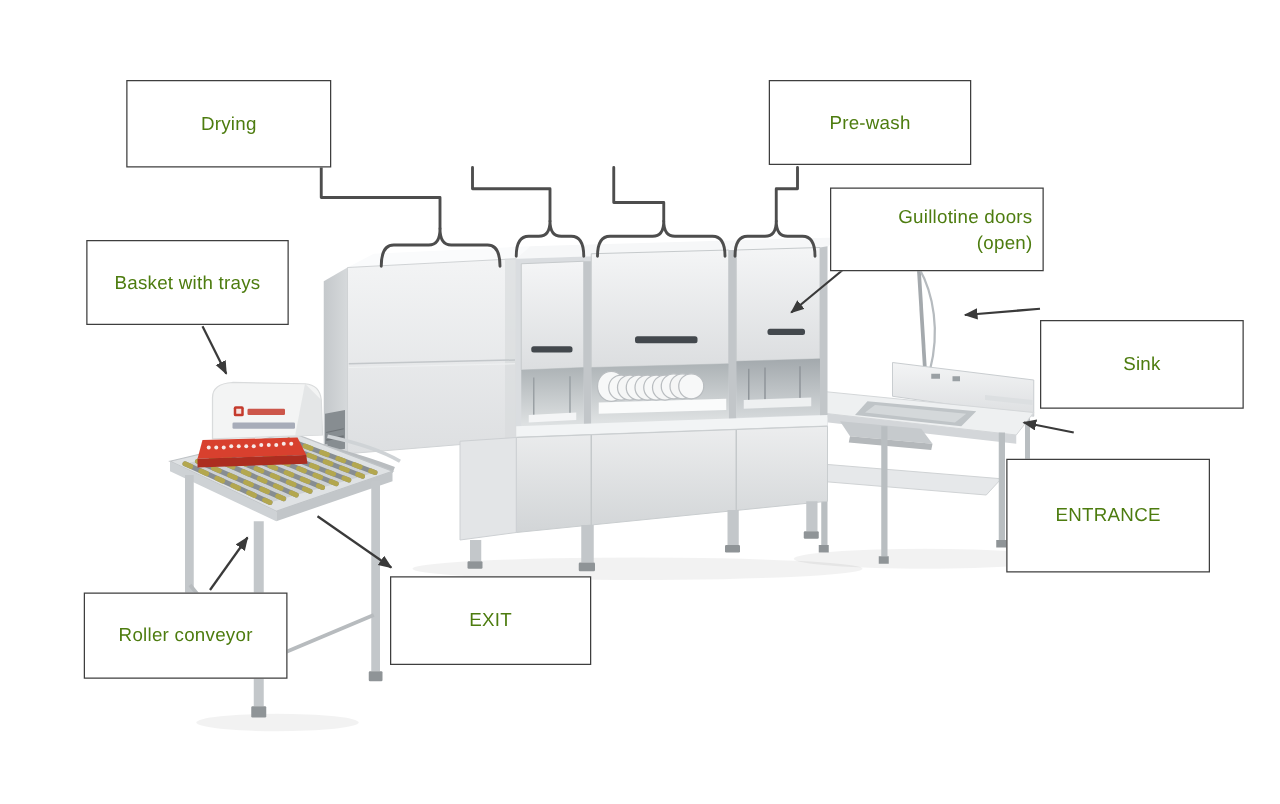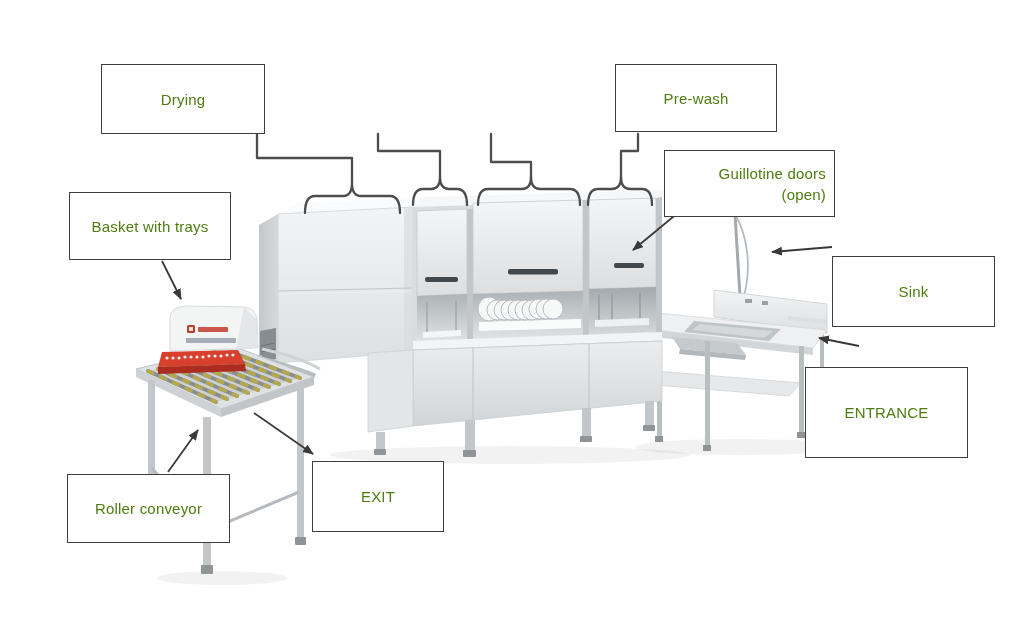--- a/index.html
+++ b/index.html
@@ -15,21 +15,21 @@
     padding:16px 8px;box-sizing:border-box;
   }
   .lbl-drying    {left:101px;top:64px;width:164px;height:70px;}
   .lbl-flushing  {left:275px;top:64px;width:160px;height:70px;}
   .lbl-wash      {left:445px;top:64px;width:163px;height:70px;}
   .lbl-prewash   {left:615px;top:64px;width:162px;height:68px;}
   .lbl-guillotine{left:664px;top:140px;width:171px;height:67px;margin-top:10px;}
   .lbl-sink      {left:832px;top:220px;width:163px;height:71px;margin-top:36px;}
   .lbl-basket    {left:69px;top:192px;width:162px;height:68px;}
   .lbl-entrance  {left:805px;top:367px;width:163px;height:91px;}
-  .lbl-exit      {left:312px;top:461px;width:132px;height:71px;}
+  .lbl-exit      {left:312px;top:461px;width:161px;height:71px;}
   .lbl-roller    {left:67px;top:474px;width:163px;height:69px;}
 </style>
 </head>
 <body>
 
 <div class="stage">
 
   <svg class="art" viewBox="0 0 1024 643">
     <defs>
       <marker id="ah" markerUnits="userSpaceOnUse" markerWidth="12" markerHeight="10" refX="10" refY="4.5" orient="auto">

